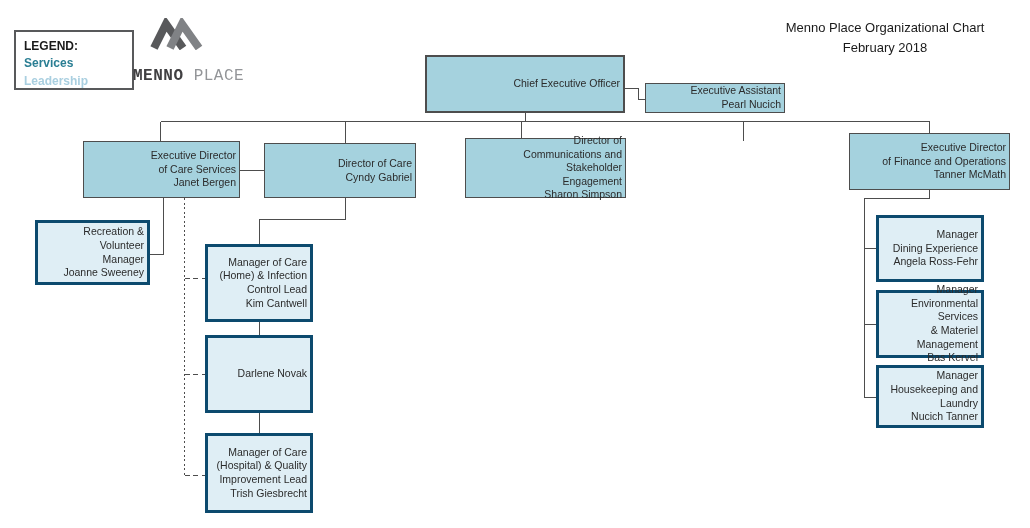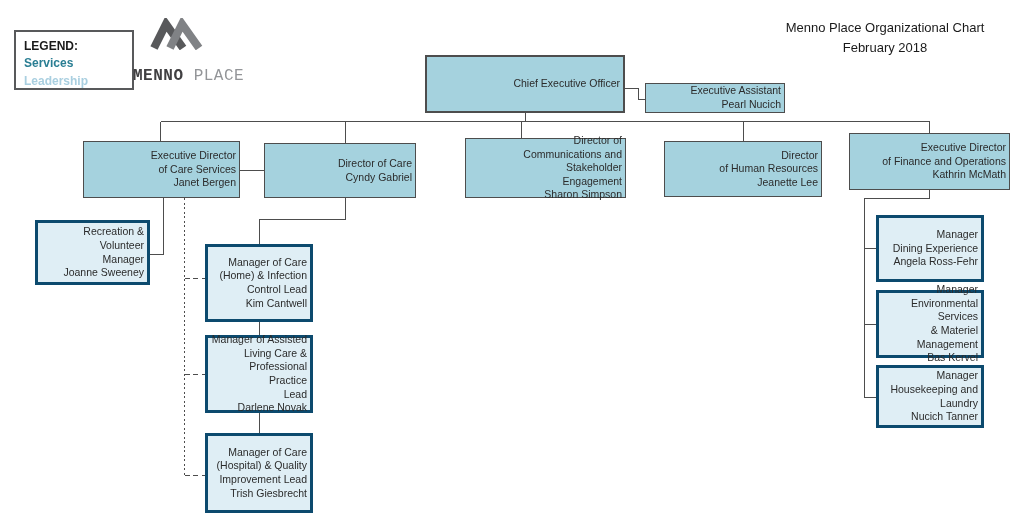--- a/index.html
+++ b/index.html
@@ -158,33 +158,26 @@
 
   <div class="node exec" style="left:465px; top:138px; width:161px; height:60px;padding-left:12px;">
     <div class="node-text">
       <div class="node-title">Director of
 Communications and Stakeholder
 Engagement</div>
       <div class="node-name">Sharon Simpson</div>
     </div>
   </div>
 
-  <div class="node exec" style="left:664px; top:141px; width:158px; height:56px;">
-    <div class="node-text">
-      <div class="node-title">Director
-of Human Resources</div>
-      <div class="node-name">Jeanette Lee</div>
-    </div>
-  </div>
 
   <div class="node exec" style="left:849px; top:133px; width:161px; height:57px;">
     <div class="node-text">
       <div class="node-title">Executive Director
 of Finance and Operations</div>
-      <div class="node-name">Kathrin McMath</div>
+      <div class="node-name">Tanner McMath</div>
     </div>
   </div>
 
   <div class="node lead" style="left:35px; top:220px; width:115px; height:65px;">
     <div class="node-text">
       <div class="node-title">Recreation &amp; Volunteer
 Manager</div>
       <div class="node-name">Joanne Sweeney</div>
     </div>
   </div>
@@ -193,24 +186,20 @@
     <div class="node-text">
       <div class="node-title">Manager of Care
 (Home) &amp; Infection
 Control Lead</div>
       <div class="node-name">Kim Cantwell</div>
     </div>
   </div>
 
   <div class="node lead" style="left:205px; top:335px; width:108px; height:78px;">
     <div class="node-text">
-      <div class="node-title">Manager of Assisted
-Living Care &amp;
-Professional Practice
-Lead</div>
       <div class="node-name">Darlene Novak</div>
     </div>
   </div>
 
   <div class="node lead" style="left:205px; top:433px; width:108px; height:80px;">
     <div class="node-text">
       <div class="node-title">Manager of Care
 (Hospital) &amp; Quality
 Improvement Lead</div>
       <div class="node-name">Trish Giesbrecht</div>

